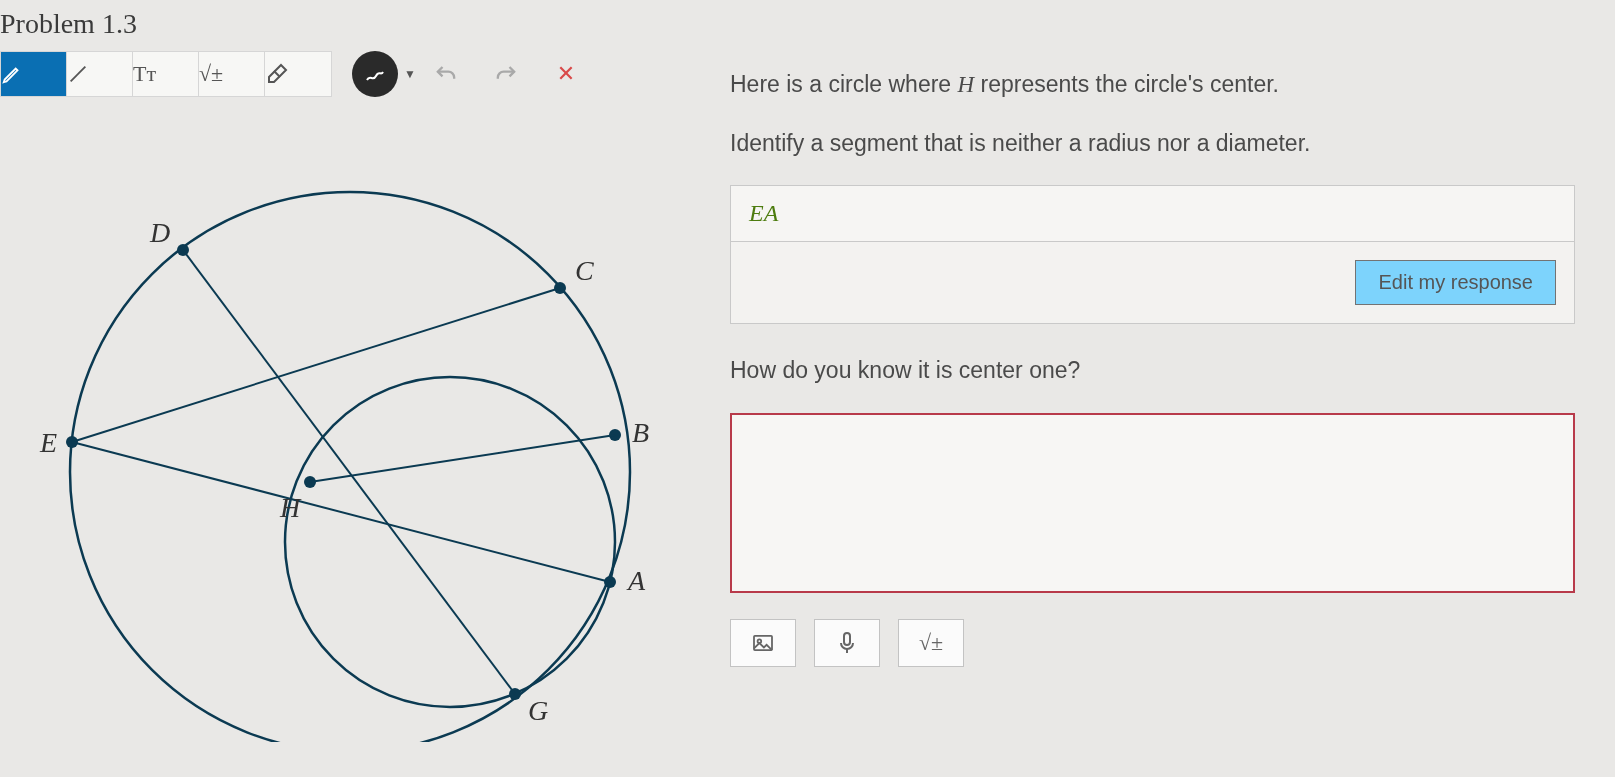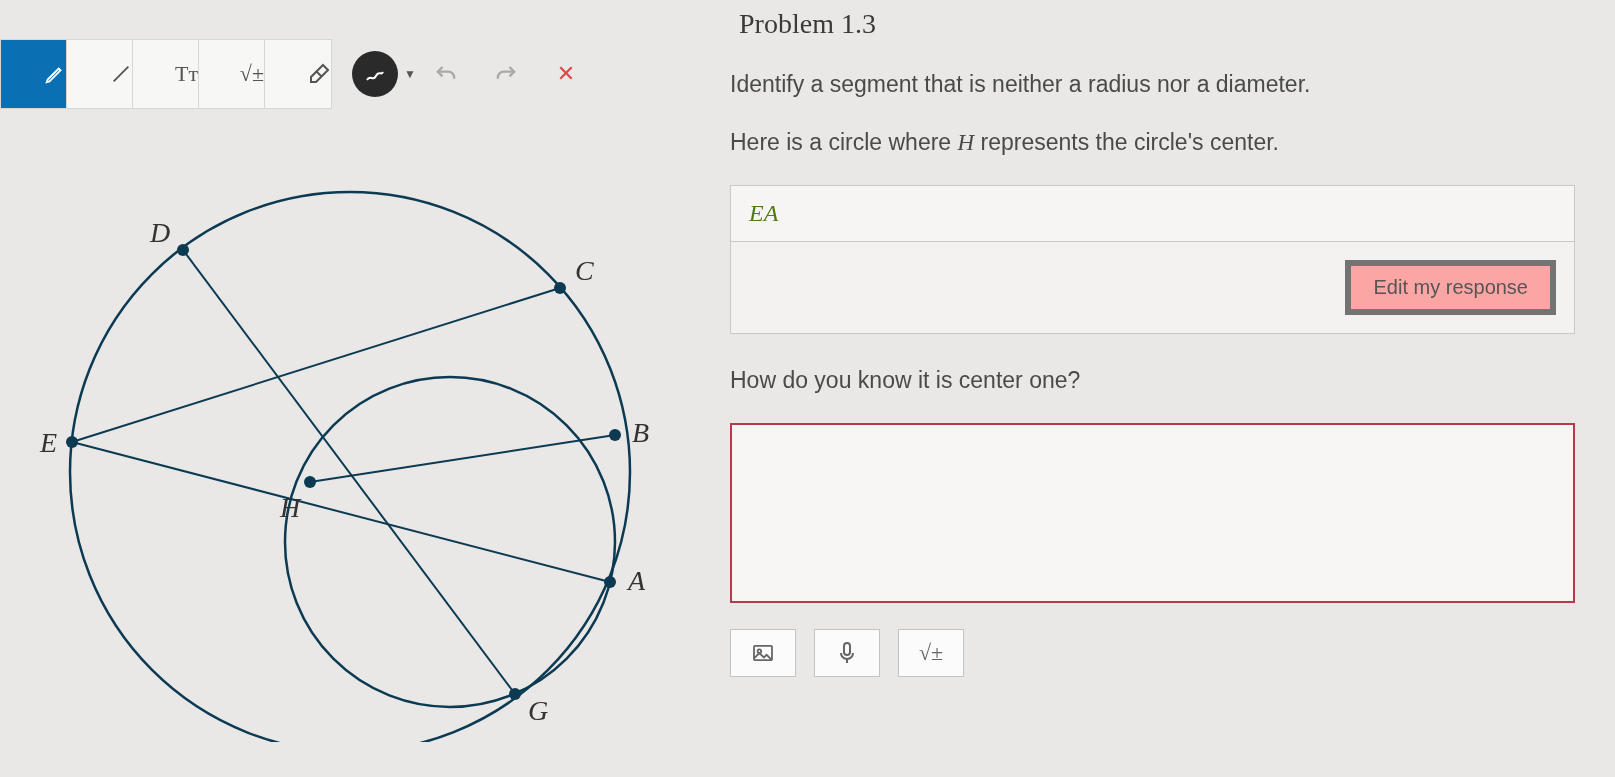--- a/index.html
+++ b/index.html
@@ -1,46 +1,46 @@
 <!DOCTYPE html>
 <html><head>
 <meta charset="utf-8">
 <style>
   * { box-sizing: border-box; margin: 0; padding: 0; }
   html, body { width: 1615px; height: 777px; font-family: Arial, Helvetica, sans-serif; background: #e9e8e6; overflow: hidden; }
   .app { display: flex; flex-direction: column; height: 100%; }
-  .title-bar { text-align: center; padding: 8px 0 6px 0; }
+  .title-bar { text-align: left; padding: 8px 0 6px 0; }
   .title-bar h1 { font-weight: 400; font-size: 28px; color: #3a3a3a; font-family: Georgia, 'Times New Roman', serif; }
   .content { display: flex; flex: 1; }
   .left-pane { width: 700px; position: relative; }
   .right-pane { flex: 1; padding: 10px 40px 20px 30px; }
 
   
   .toolbar { display: flex; align-items: center; height: 56px; margin-bottom: 20px; }
-  .toolbar .tool { width: 66px; height: 68px; display: flex; align-items: center; justify-content: flex-end; border-right: 1px solid #d6d6d6; background: #f7f7f5; color: #555; font-size: 20px; cursor: pointer; }
+  .toolbar .tool { width: 66px; height: 44px; display: flex; align-items: center; justify-content: flex-start; border-right: 1px solid #d6d6d6; background: #f7f7f5; color: #555; font-size: 20px; cursor: pointer; }
   .toolbar .tool.active { background: #0a6fb3; color: #fff; }
   .toolbar .tool:last-of-type { border-right: none; }
   .toolbar .toolgroup { display: flex; border: 1px solid #d6d6d6; }
   .toolbar .round-tool { width: 46px; height: 46px; border-radius: 50%; background: #2a2a2a; color: #fff; display: flex; align-items: center; justify-content: center; margin-left: 20px; cursor: pointer; }
   .toolbar .dropdown-arrow { margin-left: 6px; color: #555; font-size: 12px; }
   .toolbar .undo, .toolbar .redo, .toolbar .clear { width: 60px; display: flex; align-items: center; justify-content: center; color: #a9a9a9; font-size: 22px; cursor: pointer; }
   .toolbar .clear { color: #d94a4a; font-size: 22px; }
 
   
   .diagram-wrap { position: relative; width: 660px; height: 620px; margin-left: 20px; }
   .diagram-wrap svg { width: 100%; height: 100%; }
   .pt-label { font-family: 'Times New Roman', serif; font-style: italic; font-size: 28px; fill: #333; }
 
   
   .prompt-line { font-size: 23px; color: #4a4a4a; margin: 12px 0 26px 0; line-height: 1.4; }
   .prompt-line .mathvar { font-family: 'Times New Roman', serif; font-style: italic; }
   .response-block { border: 1px solid #c9c9c9; background: #f3f2f0; padding: 0; margin-bottom: 30px; }
   .response-block .answer-row { padding: 14px 18px; border-bottom: 1px solid #c9c9c9; font-family: 'Times New Roman', serif; font-style: italic; font-size: 24px; color: #4d7c0f; background: #f6f5f3; }
   .response-block .action-row { padding: 18px; display: flex; justify-content: flex-end; }
-  .edit-btn { background: #fca5a5; border: 6px solid #737373; padding: 10px 22px; font-size: 20px; color: #555; cursor: pointer; }
+  .edit-btn { background: #7dd3fc; border: 1px solid #737373; padding: 10px 22px; font-size: 20px; color: #555; cursor: pointer; }
   .explain-area { width: 100%; height: 180px; border: 2px solid #b83a4a; background: #f7f6f4; resize: none; padding: 12px; font-size: 20px; color: #444; outline: none; }
   .input-toolbar { display: flex; align-items: center; gap: 18px; margin-top: 22px; }
   .input-toolbar .mini-btn { width: 66px; height: 48px; border: 1px solid #c3c3c3; background: #fbfbfb; display: flex; align-items: center; justify-content: center; color: #666; font-size: 18px; cursor: pointer; }
   .input-toolbar .submit-btn { margin-left: auto; background: #e7a8b0; color: #fff; border: none; padding: 12px 34px; font-size: 20px; cursor: not-allowed; opacity: 0.85; }
   .sqrt-glyph { font-family: 'Times New Roman', serif; font-size: 22px; }
 </style>
 </head>
 <body>
 
 <div class="app">
@@ -123,25 +123,25 @@
           <text class="pt-label" x="20" y="330">E</text>
           <text class="pt-label" x="612" y="320">B</text>
           <text class="pt-label" x="260" y="395">H</text>
           <text class="pt-label" x="608" y="468">A</text>
           <text class="pt-label" x="508" y="598">G</text>
         </svg>
       </div>
     </div>
 
     <div class="right-pane">
-      <p class="prompt-line">Identify a segment that is neither a radius nor a diameter.</p>
-
       <p class="prompt-line">
         <span>Here is a circle where </span><span class="mathvar">H</span><span> represents the circle's center.</span>
       </p>
+
+      <p class="prompt-line">Identify a segment that is neither a radius nor a diameter.</p>
 
       <div class="response-block">
         <div class="answer-row">EA</div>
         <div class="action-row">
           <button class="edit-btn">Edit my response</button>
         </div>
       </div>
 
       <p class="prompt-line">How do you know it is center one?</p>
 

